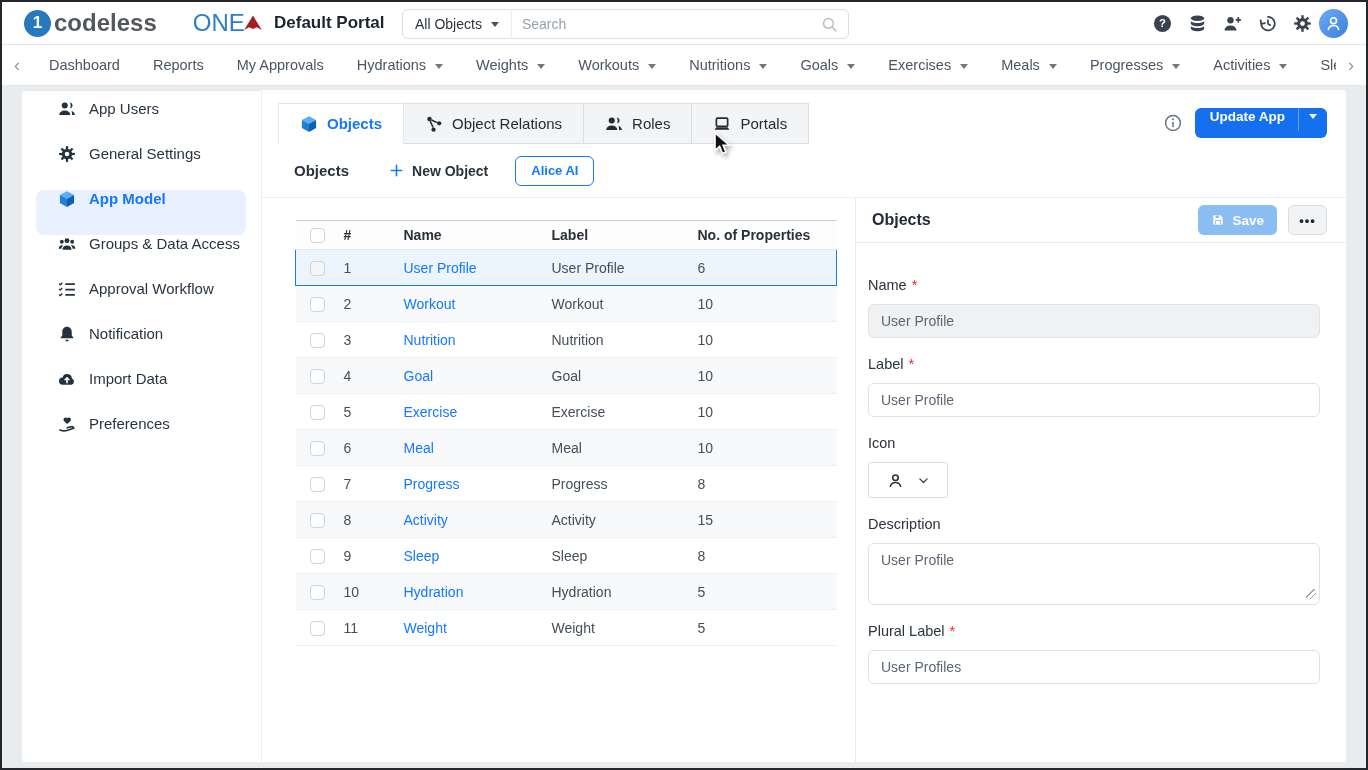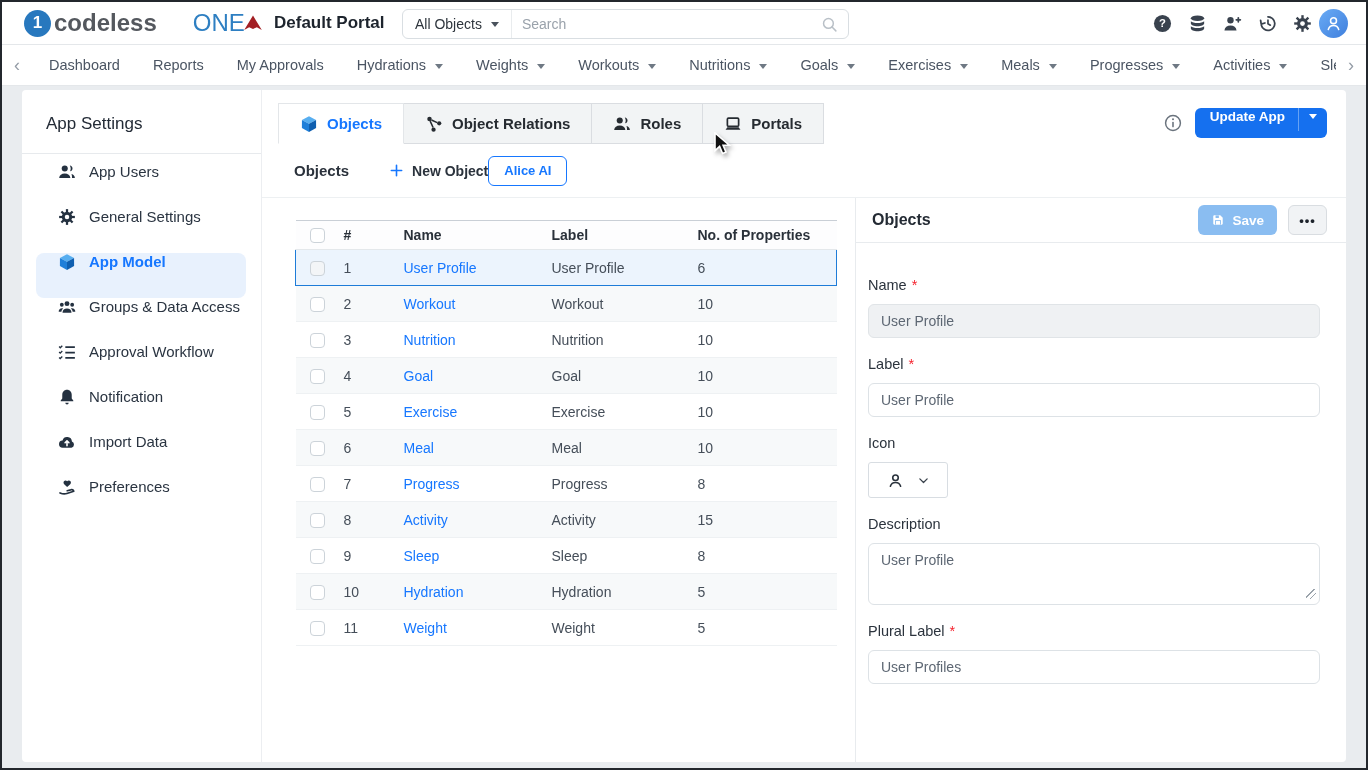--- a/index.html
+++ b/index.html
@@ -44,36 +44,36 @@
   .sb-title{font-size:17px;color:#232b36;padding:24px 24px 19px;font-weight:500;}
   .sb-divider{height:1px;background:#e7eaed;}
   .sb-items{padding-top:9px;}
   .sb-item{height:45px;margin:0 15px 0 14px;display:flex;align-items:flex-start;gap:13px;padding-left:22px;border-radius:8px;font-size:15px;color:#2a3441;font-weight:500;cursor:pointer;}
   .sb-item.active{background:var(--sidebar-active-bg);color:var(--accent);font-weight:600;}
   .sb-icon{width:18px;height:18px;color:#243140;display:flex;flex:none;}
 
   
   .tabs-row{height:54px;padding:13px 18px 0 16px;display:flex;align-items:flex-start;position:relative;flex:none;}
   .tabs{display:flex;}
-  .tab{height:41px;display:flex;align-items:center;gap:9px;padding:0 21px;background:#f2f4f5;border:1px solid #dadde1;margin-left:-1px;font-size:15px;color:#262b31;font-weight:700;cursor:pointer;position:relative;}
+  .tab{height:41px;display:flex;align-items:center;gap:9px;padding:0 21px;background:#f2f4f5;border:1px solid #dadde1;margin-left:-1px;font-size:15px;color:#262b31;font-weight:400;cursor:pointer;position:relative;}
   .tab:first-child{margin-left:0;}
   .tab.active{background:#fff;border-color:#e3e6e9;border-bottom-color:#fff;color:var(--accent);font-weight:600;z-index:2;}
   .tab-icon{width:18px;height:18px;display:flex;flex:none;}
   .update-cluster{position:absolute;right:19px;top:18px;display:flex;align-items:center;gap:13px;height:30px;}
   .info-ic{width:18px;height:18px;display:flex;cursor:pointer;}
   .update-btn{display:flex;align-items:center;background:var(--update-btn);color:#fff;border:none;border-radius:6px;height:30px;padding:0 0 14px 15px;font-weight:700;font-size:13.5px;font-family:inherit;cursor:pointer;}
   .ub-div{width:1px;height:29px;background:rgba(255,255,255,.35);margin-left:13px;}
   .ub-caret{padding:0 10px;color:#fff;display:flex;align-items:center;}
 
   
   .toolbar{height:54px;display:flex;align-items:center;padding-left:32px;border-bottom:1px solid #edf0f2;flex:none;}
   .tb-title{font-size:15px;font-weight:700;color:#2a313b;margin-right:40px;}
   .new-object{display:flex;align-items:center;gap:8px;background:none;border:none;font-size:14px;font-weight:600;color:#2b333d;font-family:inherit;cursor:pointer;}
   .plus{width:15px;height:15px;color:var(--accent);display:flex;}
-  .alice{height:30px;padding:0 15px;background:#fff;border:1px solid var(--accent);color:var(--accent);border-radius:6px;font-weight:700;font-size:13px;font-family:inherit;cursor:pointer;}
+  .alice{margin-left:27px;height:30px;padding:0 15px;background:#fff;border:1px solid var(--accent);color:var(--accent);border-radius:6px;font-weight:700;font-size:13px;font-family:inherit;cursor:pointer;}
 
   
   .split{flex:1;display:flex;min-height:0;}
   .left-pane{flex:1;padding:22px 18px 0 33px;min-width:0;}
   .obj-table{width:100%;border-collapse:collapse;table-layout:fixed;font-size:14px;}
   .obj-table col.c1{width:48px;} .obj-table col.c2{width:60px;} .obj-table col.c3{width:148px;} .obj-table col.c4{width:146px;}
   .obj-table th{text-align:left;font-weight:600;color:#2a313a;border-top:1px solid #c9cfd6;border-bottom:1px solid #e4e8eb;height:29px;background:#fdfdfe;}
   .obj-table td{height:36px;border-bottom:1px solid #eef1f3;color:#454e59;}
   .obj-table tbody tr{cursor:pointer;}
   .obj-table tbody tr:nth-child(even){background:#f7f9fa;}
@@ -261,21 +261,20 @@
       <span>Sleeps</span>
 
     </div>
   </div>
     <span class="nav-chev">›</span>
   </nav>
 
   <div class="page">
 
     <aside class="sidebar">
-      <div class="sb-title">App Settings</div>
       <div class="sb-divider"></div>
       <div class="sb-items">
     <div class="sb-item">
       <span class="sb-icon">
               <svg viewBox="0 0 16 16" width="100%" height="100%" fill="currentColor">
                 <circle cx="6" cy="4.9" r="2.7"></circle>
                 <path d="M1 13.3c.3-2.6 2.2-4 5-4s4.7 1.4 5 4z"></path>
                 <path d="M10.7 7.4c1.3-.3 2.2-1.3 2.2-2.6 0-1.4-1-2.4-2.4-2.6.5.8.8 1.7.8 2.6 0 1-.2 1.9-.6 2.6z"></path>
                 <path d="M12 9.7c1.8.5 2.9 1.7 3 3.6h-2.5c0-1.4-.2-2.6-.5-3.6z"></path>
               </svg>

